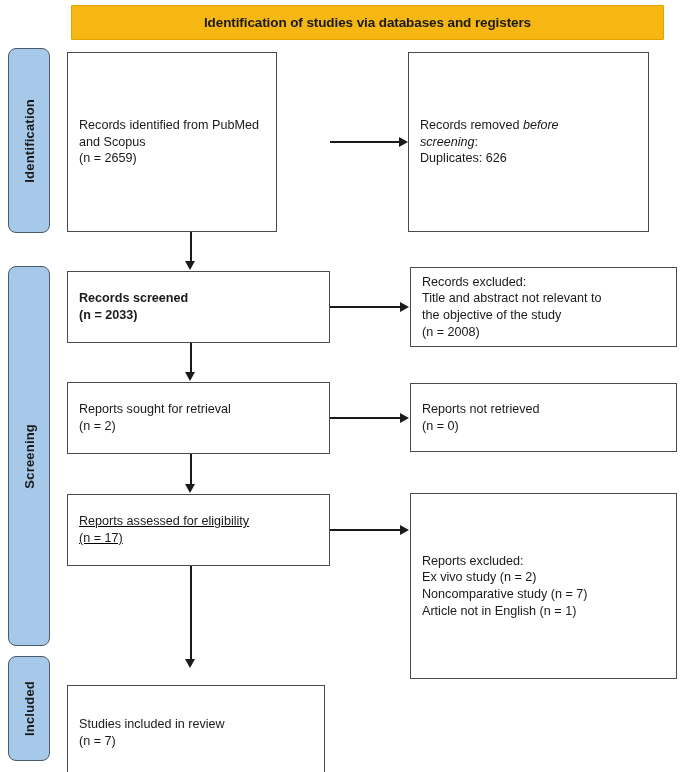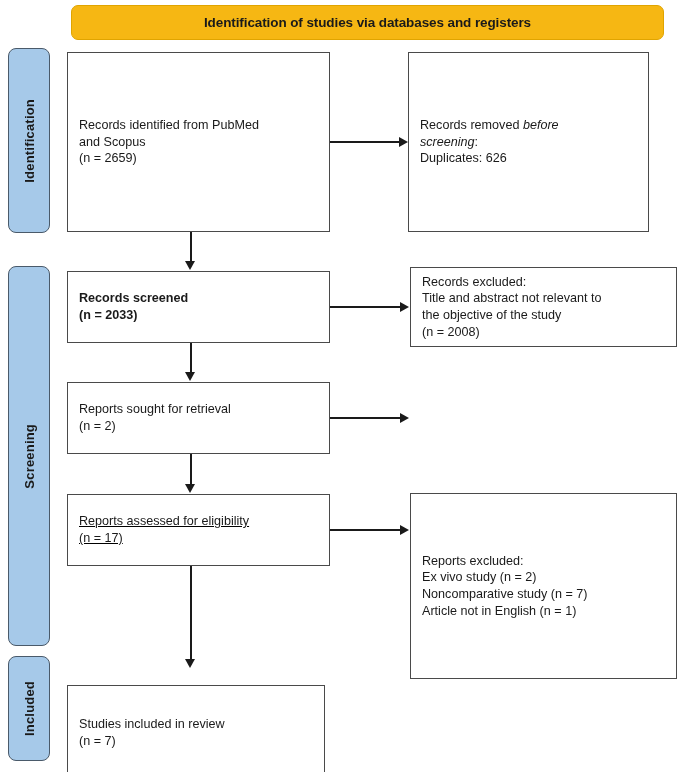--- a/index.html
+++ b/index.html
@@ -20,21 +20,21 @@
 
   
   .banner {
     position: absolute;
     left: 71px;
     top: 5px;
     width: 593px;
     height: 35px;
     background: #F6B713;
     border: 1px solid #E0A400;
-    border-radius: 7px;
+    border-radius: 1px;
     display: flex;
     align-items: center;
     justify-content: center;
     box-sizing: border-box;
   }
   .banner-text {
     font-size: 13.5px;
     font-weight: bold;
     color: #1a1a1a;
     letter-spacing: -0.1px;
@@ -81,21 +81,21 @@
     line-height: 1.33;
     color: #1a1a1a;
     padding: 0 11px;
     white-space: pre-line;
   }
   .box-text em {
     font-style: italic;
   }
 
   
-  #box-identified { left: 67px; top: 52px;  width: 263px; height: 180px; }
+  #box-identified { left: 67px; top: 52px;  width: 210px; height: 180px; }
   #box-screened   { left: 67px; top: 271px; width: 263px; height: 72px; font-weight: bold;  }
   #box-sought     { left: 67px; top: 382px; width: 263px; height: 72px;  }
   #box-assessed   { left: 67px; top: 494px; width: 263px; height: 72px; text-decoration: underline;  }
   #box-included   { left: 67px; top: 670px; width: 258px; height: 95px; margin-top: 15px;  }
 
   
   #box-removed        { left: 408px; top: 52px;  width: 241px; height: 180px; }
   #box-rec-excluded   { left: 410px; top: 267px; width: 267px; height: 80px;  }
   #box-not-retrieved  { left: 410px; top: 383px; width: 267px; height: 69px;  }
   #box-rep-excluded   { left: 410px; top: 493px; width: 267px; height: 186px; }
@@ -196,20 +196,24 @@
 <span>    Duplicates: 626</span></span>
   </div>
 
   <div class="box" id="box-rec-excluded">
     <span class="box-text">Records excluded:
 Title and abstract not relevant to
 the objective of the study
 (n = 2008)</span>
   </div>
 
+  <div class="box" id="box-not-retrieved">
+    <span class="box-text">Reports not retrieved
+(n = 0)</span>
+  </div>
 
   <div class="box" id="box-rep-excluded">
     <span class="box-text">Reports excluded:
     Ex vivo study (n = 2)
     Noncomparative study (n = 7)
     Article not in English (n = 1)</span>
   </div>
 
   <div class="conn conn-v" id="v-1"></div>
   <div class="arrow-down" id="a-1"></div>

